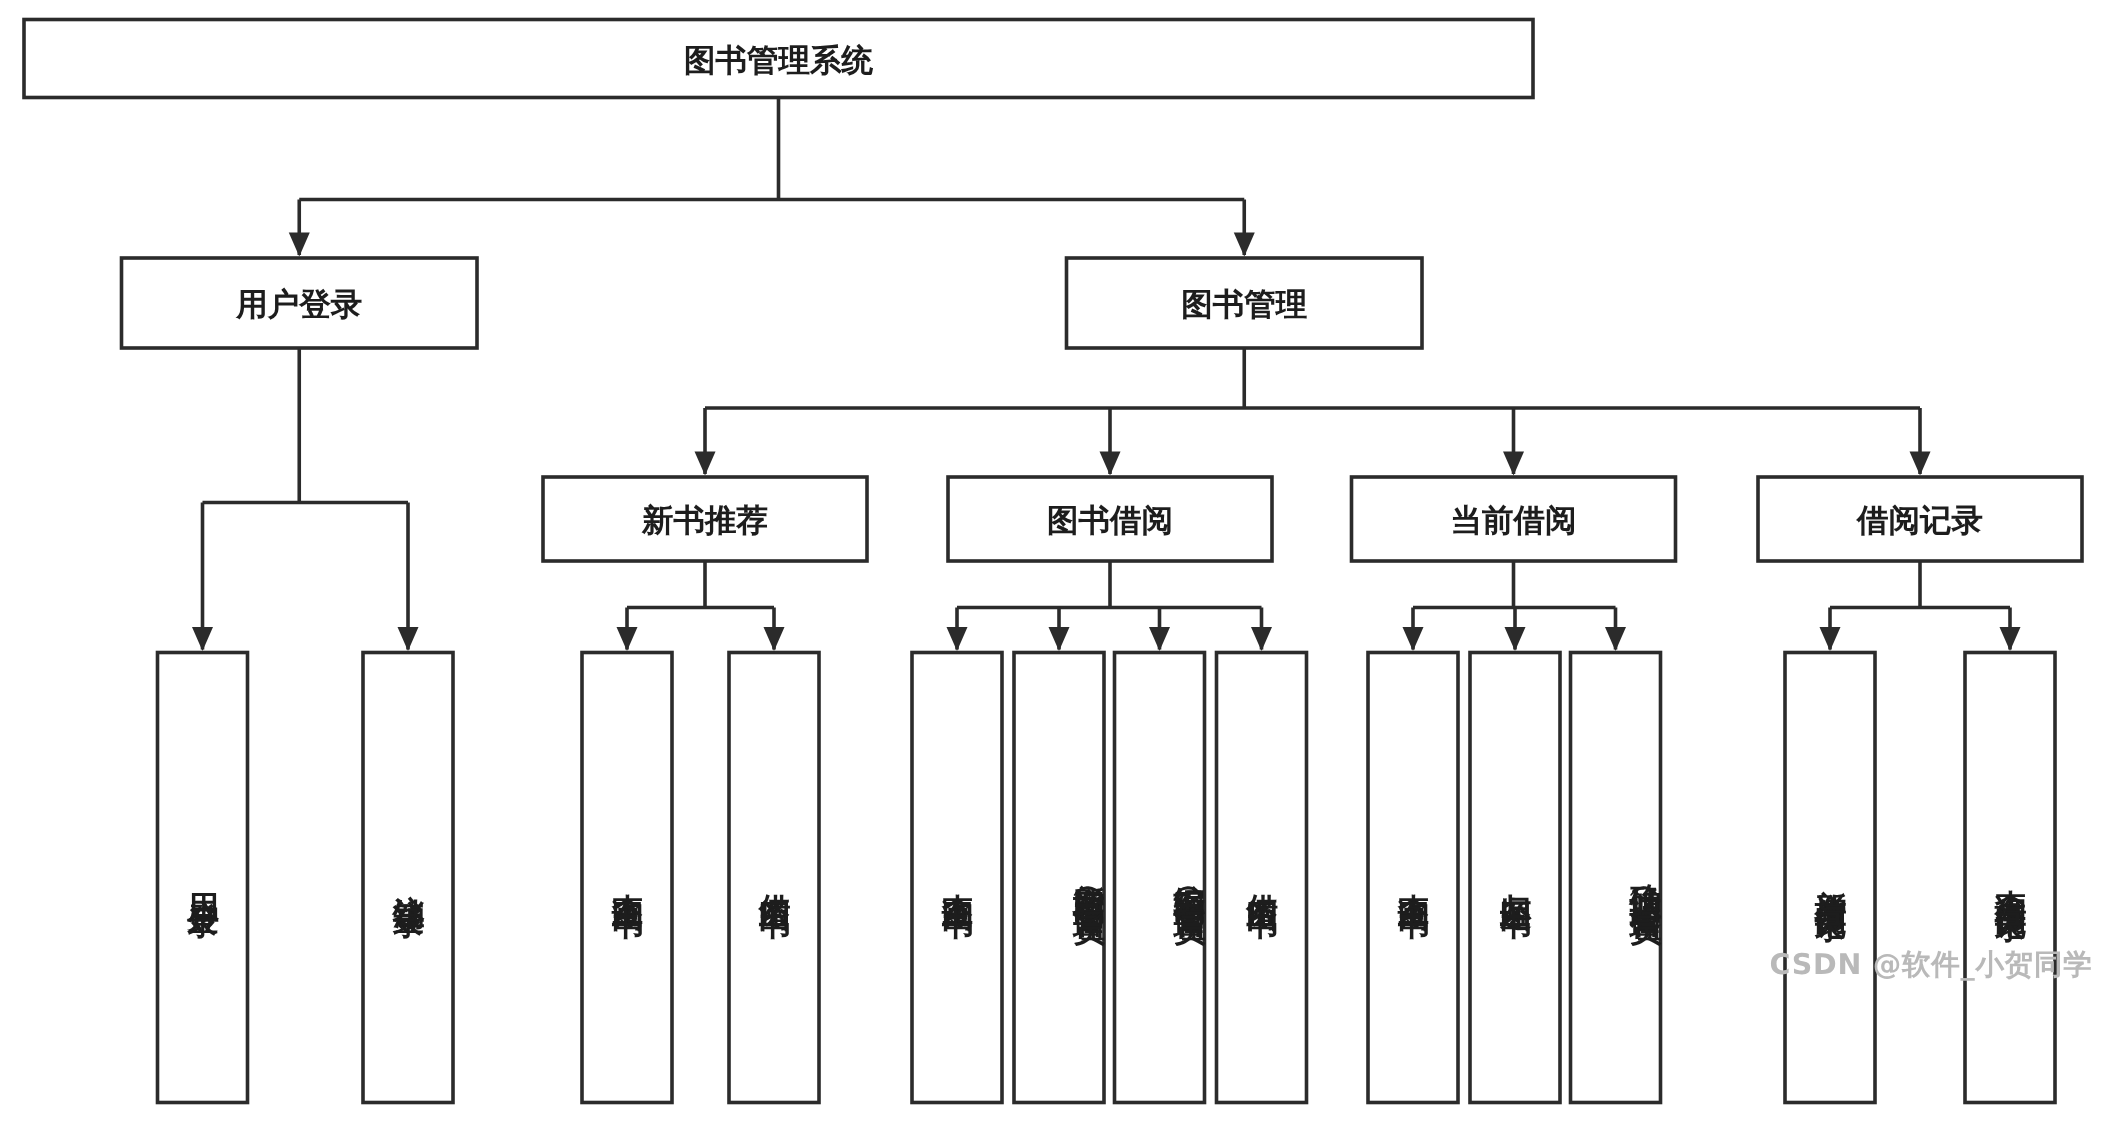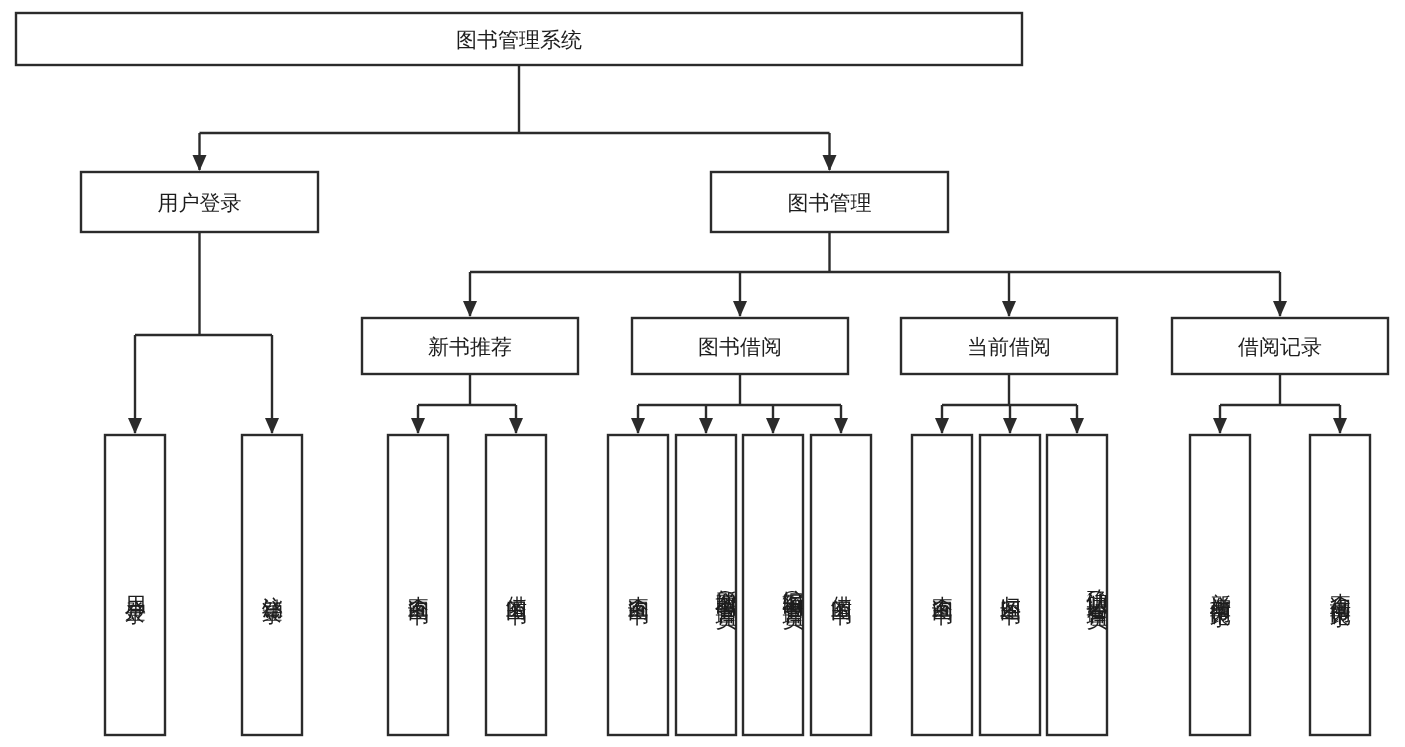--- a/index.html
+++ b/index.html
@@ -11,20 +11,21 @@
     width: 1405px;
     height: 747px;
     font-family: "DejaVu Sans", "Liberation Sans", sans-serif;
     overflow: hidden;
   }
   #diagram-root {
     position: relative;
     width: 1405px;
     height: 660px;
     background: #ffffff;
+    font-weight: bold;
   }
   svg#tree-svg {
     position: absolute;
     left: 0;
     top: 0;
     width: 1405px;
     height: 747px;
   }
   .node-rect {
     fill: #ffffff;
@@ -175,13 +176,14 @@
       <div class="node-label-v" style="left: 676px; width: 60px; top: 443px; height: 284px;">新增图书（管理员）</div>
       <div class="node-label-v" style="left: 743px; width: 60px; top: 443px; height: 284px;">编辑图书（管理员）</div>
       <div class="node-label-v" style="left: 811px; width: 60px; top: 435px; height: 300px; display: flex; align-items: center; justify-content: center;">借阅图书</div>
       <div class="node-label-v" style="left: 912px; width: 60px; top: 435px; height: 300px; display: flex; align-items: center; justify-content: center;">查询图书</div>
       <div class="node-label-v" style="left: 980px; width: 60px; top: 435px; height: 300px; display: flex; align-items: center; justify-content: center;">归还图书</div>
       <div class="node-label-v" style="left: 1047px; width: 60px; top: 443px; height: 284px;">确认归还（管理员）</div>
       <div class="node-label-v" style="left: 1190px; width: 60px; top: 435px; height: 300px; display: flex; align-items: center; justify-content: center;">新增借阅记录</div>
       <div class="node-label-v" style="left: 1310px; width: 60px; top: 435px; height: 300px; display: flex; align-items: center; justify-content: center;">查询借阅记录</div>
     </div>
 
+  <div class="watermark">CSDN @软件_小贺同学</div>
 </div>
 
 </body></html>

